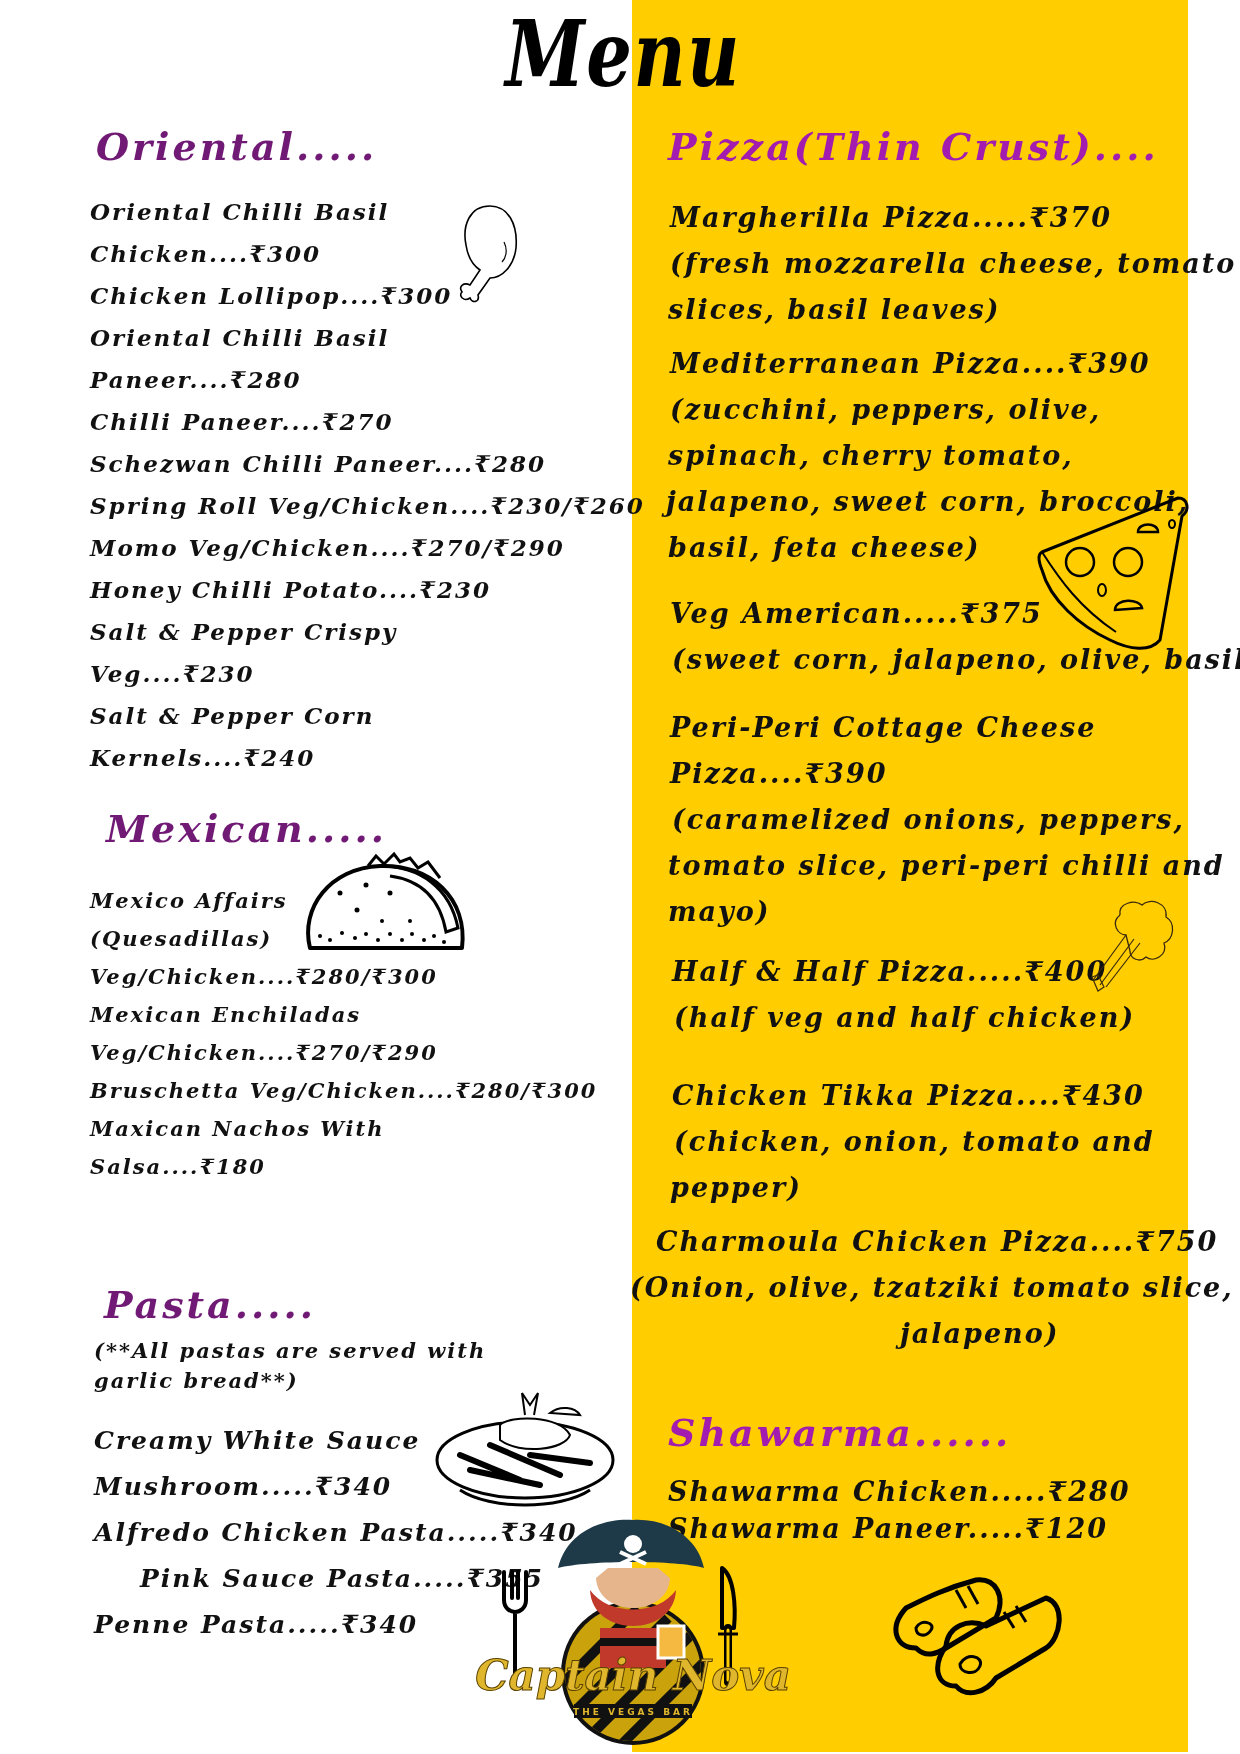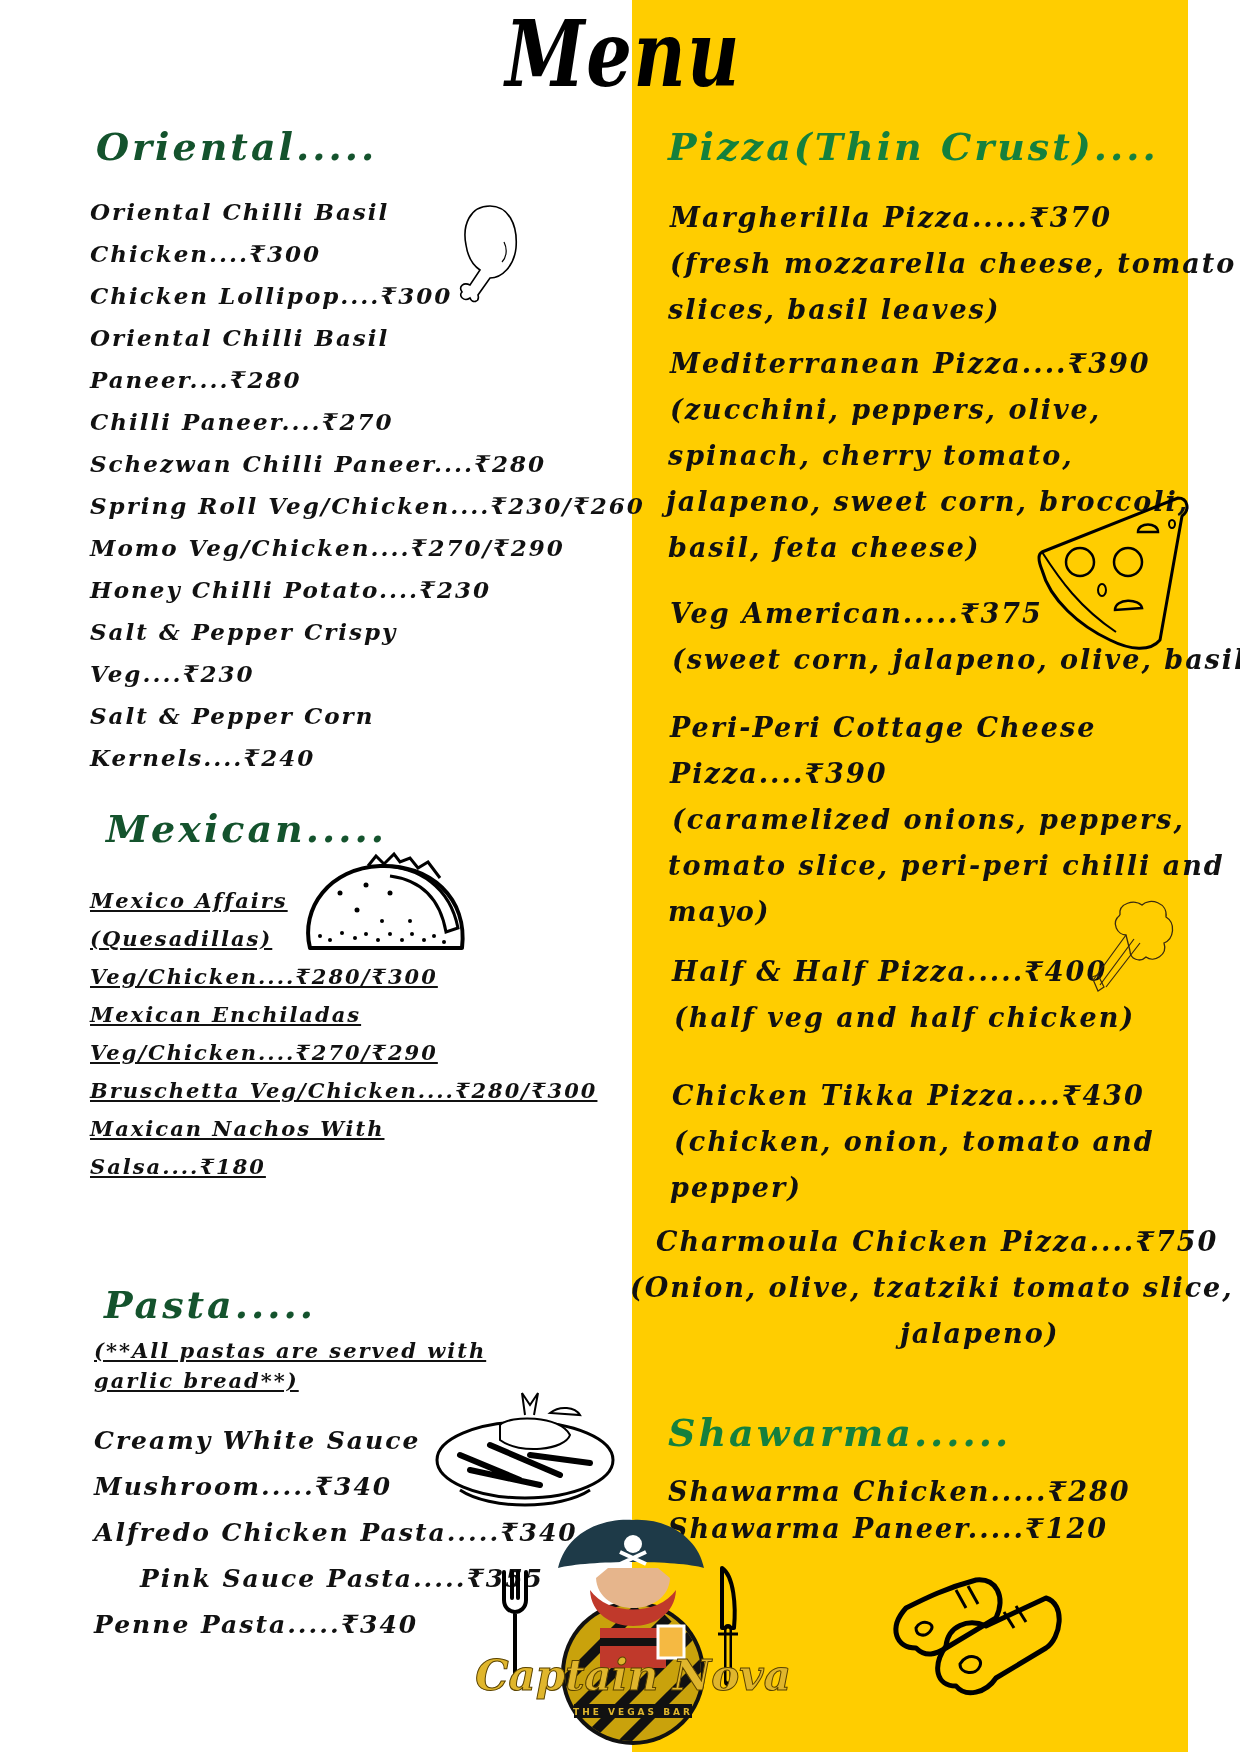--- a/index.html
+++ b/index.html
@@ -18,27 +18,27 @@
     font-family: "DejaVu Serif", serif; font-style: italic; font-weight: bold;
     font-size: 92px; letter-spacing: 2px; color: #000; line-height: 1;
     transform: scaleX(0.78); transform-origin: 634px 0;
   }
   .abs { position: absolute; }
   .section-head {
     font-family: "DejaVu Serif", serif; font-style: italic; font-weight: bold;
     font-size: 38px; letter-spacing: 3px; line-height: 1;
     white-space: nowrap;
   }
-  .section-head.orange { color: #14532d; }
-  .section-head.black { color: #15803d; }
+  .section-head.orange { color: #701a75; }
+  .section-head.black { color: #a21caf; }
   .item {
     font-family: "DejaVu Serif", serif; font-style: italic; font-weight: bold;
     font-size: 23px; letter-spacing: 2px; white-space: nowrap; line-height: 1;
   }
-  .item.sm { font-size: 21px; text-decoration: underline; }
+  .item.sm { font-size: 21px; }
   .item.md { font-size: 25px; }
   .item.lg { font-size: 27px; }
   .right-align { }
   svg { position: absolute; overflow: visible; }
 </style>
 </head>
 <body>
 
 <div class="yellow-panel"></div>
 

